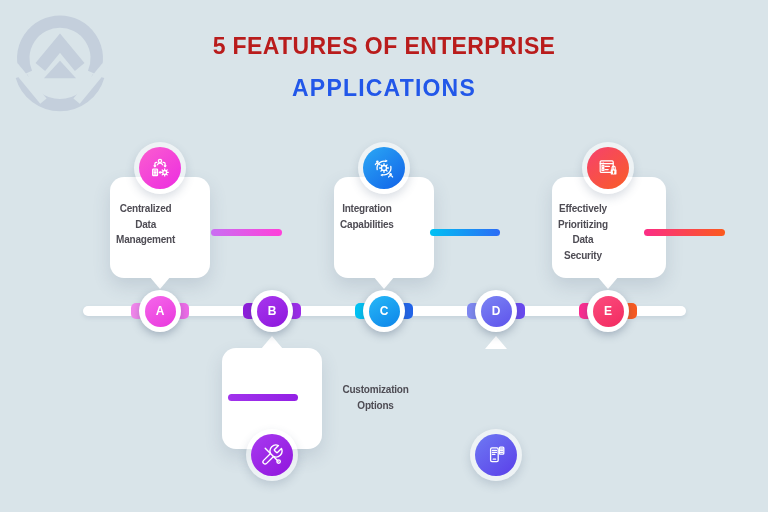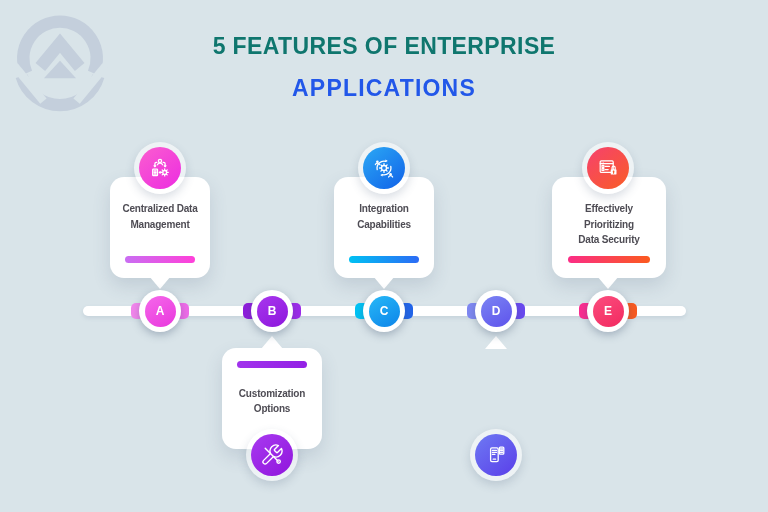--- a/index.html
+++ b/index.html
@@ -4,21 +4,21 @@
 <style>
   html,body{margin:0;padding:0;}
   .canvas{position:relative;width:768px;height:512px;background:#d9e4e9;overflow:hidden;
           font-family:"Liberation Sans",sans-serif;}
 
   
   .logo{position:absolute;left:8px;top:10px;z-index:0;}
 
   
   .header{position:absolute;top:33px;left:0;right:0;text-align:center;font-weight:bold;z-index:1;}
-  .header .line1{font-size:23px;color:#0f766e;letter-spacing:.4px;}
+  .header .line1{font-size:23px;color:#b91c1c;letter-spacing:.4px;}
   .header .line2{font-size:23px;color:#2257e9;letter-spacing:1.2px;margin-top:15px;}
 
   
   .track{position:absolute;left:83px;top:306px;width:603px;height:10px;background:#fff;
          border-radius:6px;box-shadow:0 2px 4px rgba(90,110,140,.15);z-index:1;}
 
   
   .feature{position:absolute;inset:0;}
   .f0{--x:160px;} .f1{--x:272px;} .f2{--x:384px;} .f3{--x:496px;} .f4{--x:608px;}
 
@@ -27,30 +27,30 @@
            background:linear-gradient(90deg,var(--seg-l) 0%,var(--seg-l) 46%,var(--seg-r) 54%,var(--seg-r) 100%);}
 
   .node{position:absolute;top:290px;left:calc(var(--x) - 21px);width:42px;height:42px;border-radius:50%;
         background:#fff;box-shadow:0 3px 8px rgba(60,80,110,.35);display:flex;align-items:center;
         justify-content:center;z-index:4;}
   .node-inner{width:31px;height:31px;border-radius:50%;color:#fff;font-size:12px;font-weight:bold;
         display:flex;align-items:center;justify-content:center;
         background:linear-gradient(150deg,var(--node1),var(--node2));}
 
   .card{position:absolute;left:calc(var(--x) - 50px);width:100px;box-sizing:border-box;background:#fff;
-        border-radius:14px;box-shadow:0 8px 18px rgba(70,90,120,.16);display:flex;flex-direction:column;
-        align-items:center;z-index:3;}
+        border-radius:14px;box-shadow:0 8px 18px rgba(70,90,120,.16);display:flex;flex-direction:row;
+        align-items:center;z-index:3;gap:36px;}
   .above .card{top:177px;height:101px;padding:24px 6px 15px;}
   .below .card{top:348px;height:101px;padding:13px 6px 15px;}
   .f4 .card{width:114px;left:calc(var(--x) - 56px);}
 
   .card-title{font-size:10px;font-weight:bold;color:#4e4c54;line-height:1.55;text-align:center;
         letter-spacing:-.2px;white-space:pre-line;}
   .above .card-title{margin-bottom:auto;}
-  .below .card-title{margin:auto 0;}
+  .below .card-title{margin:auto 8px;}
 
   .bar{width:80%;height:7px;border-radius:4px;flex:0 0 auto;
        background:linear-gradient(90deg,var(--bar1),var(--bar2));}
   .below .bar{order:-1;}
 
   .tail{position:absolute;width:0;height:0;border-left:11px solid transparent;
         border-right:11px solid transparent;left:calc(var(--x) - 11px);z-index:3;}
   .above .tail{top:276px;border-top:13px solid #fff;}
   .below .tail{top:336px;border-bottom:13px solid #fff;}
 

